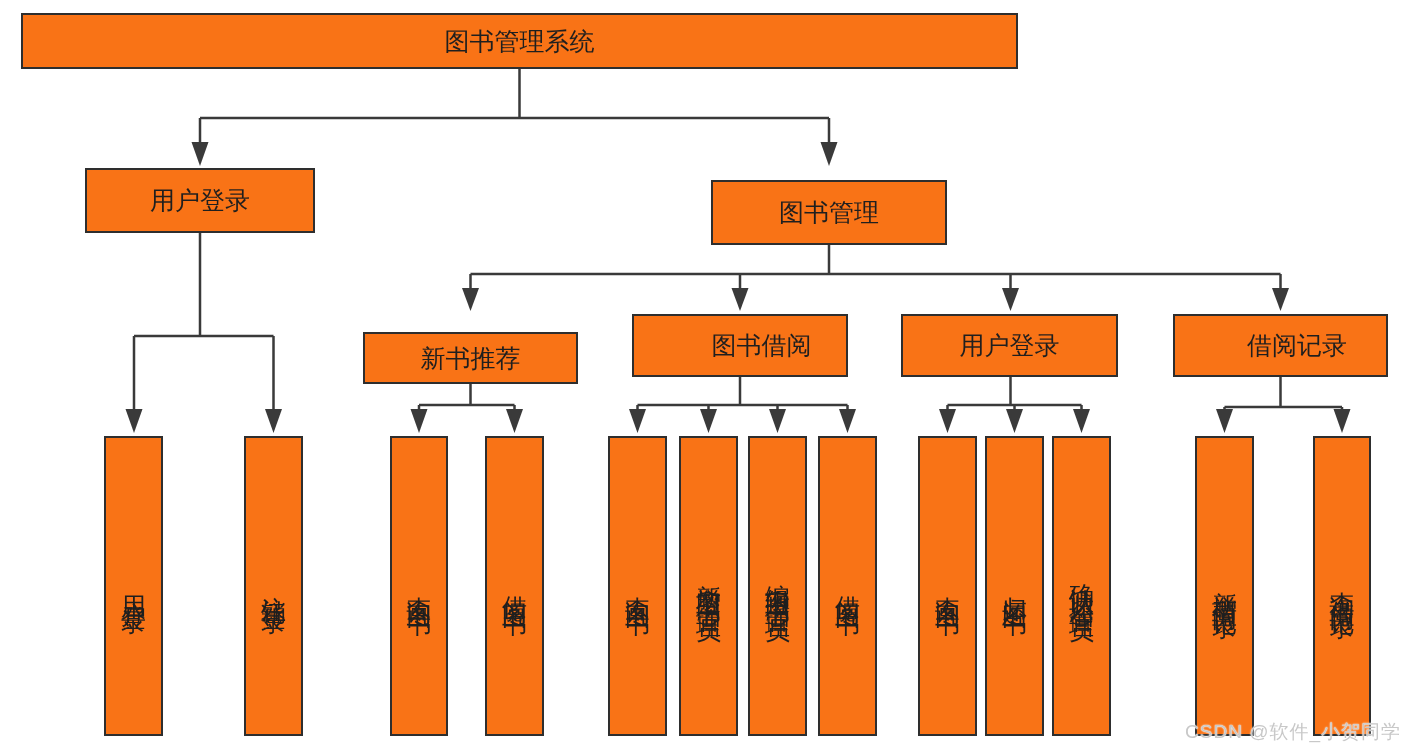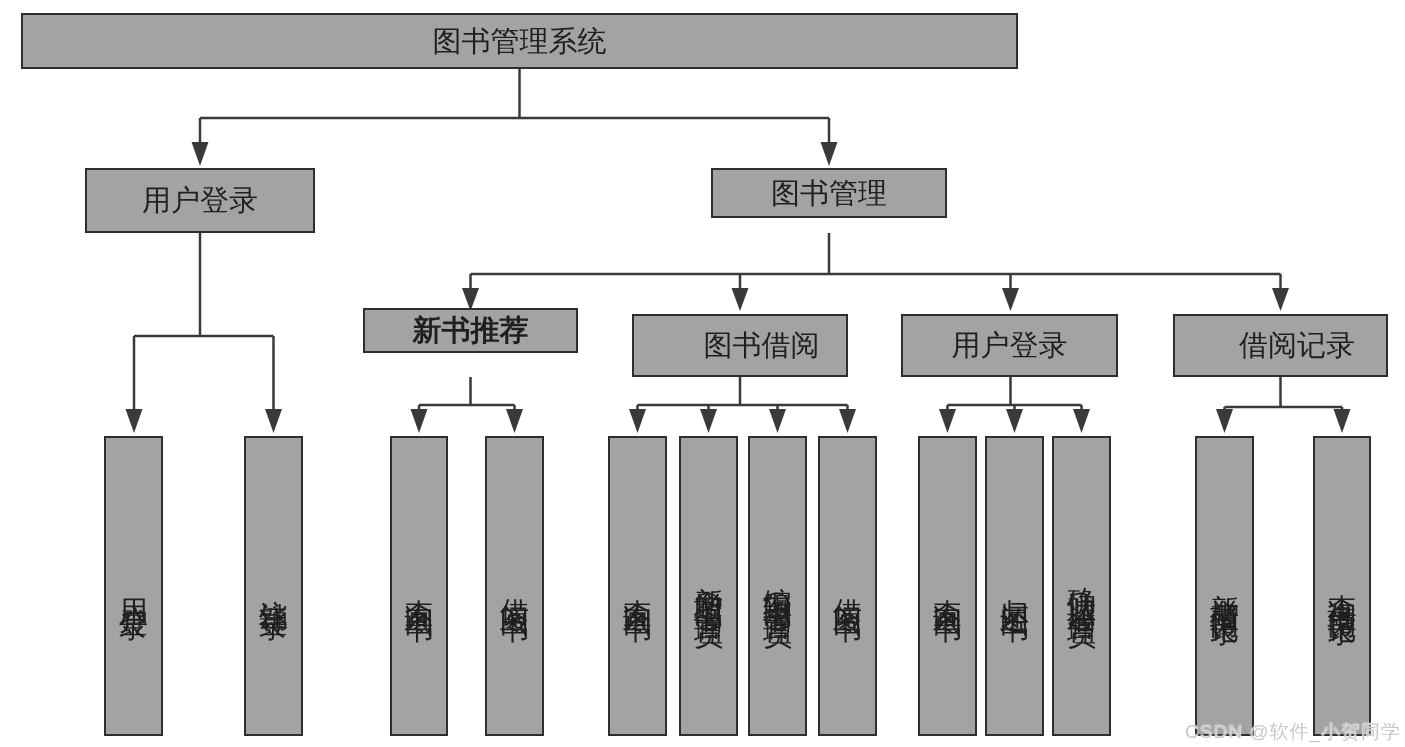--- a/index.html
+++ b/index.html
@@ -13,28 +13,28 @@
   }
   .connectors {
     position: absolute;
     left: 0; top: 0;
     width: 1405px; height: 747px;
     z-index: 0;
   }
   .node {
     position: absolute;
     box-sizing: border-box;
-    background: #a3a3a3;
+    background: #f97316;
     border: 2px solid #2e2e2e;
     color: #1f1f1f;
     display: flex;
     align-items: center;
     justify-content: center;
     z-index: 1;
-    font-size: 29px;
+    font-size: 25px;
     line-height: 1;
     white-space: nowrap;
   }
   .node.v {
     border-width: 2.5px;
     writing-mode: vertical-rl;
     text-orientation: mixed;
     letter-spacing: 5px;
     white-space: normal;
   }
@@ -108,23 +108,23 @@
       <polygon points="1006,409 1023,409 1014.5,433"></polygon>
       <polygon points="1073,409 1090,409 1081.5,433"></polygon>
       <polygon points="1216,409 1233,409 1224.5,433"></polygon>
       <polygon points="1333.5,409 1350.5,409 1342,433"></polygon>
     </g>
   </svg>
 
   <div class="node" style="left:21px; top:13px; width:997px; height:56px;">图书管理系统</div>
 
   <div class="node" style="left:85px; top:168px; width:230px; height:65px;">用户登录</div>
-  <div class="node" style="left:711px; top:168px; width:236px; height:50px;text-align:right;">图书管理</div>
+  <div class="node" style="left:711px; top:180px; width:236px; height:65px;text-align:right;">图书管理</div>
 
-  <div class="node" style="left:363px; top:308px; width:215px; height:45px;font-weight:bold;">新书推荐</div>
+  <div class="node" style="left:363px; top:332px; width:215px; height:52px;">新书推荐</div>
   <div class="node" style="left:632px; top:314px; width:216px; height:63px;padding-left:43px;">图书借阅</div>
   <div class="node" style="left:901px; top:314px; width:217px; height:63px;">用户登录</div>
   <div class="node" style="left:1173px; top:314px; width:215px; height:63px;padding-left:33px;">借阅记录</div>
 
   <div class="node v" style="left:104px; top:436px; width:59px; height:300px;">用户登录</div>
   <div class="node v" style="left:244px; top:436px; width:59px; height:300px;">注销登录</div>
 
   <div class="node v" style="left:390px; top:436px; width:58px; height:300px;">查询图书</div>
   <div class="node v" style="left:485px; top:436px; width:59px; height:300px;">借阅图书</div>
 

